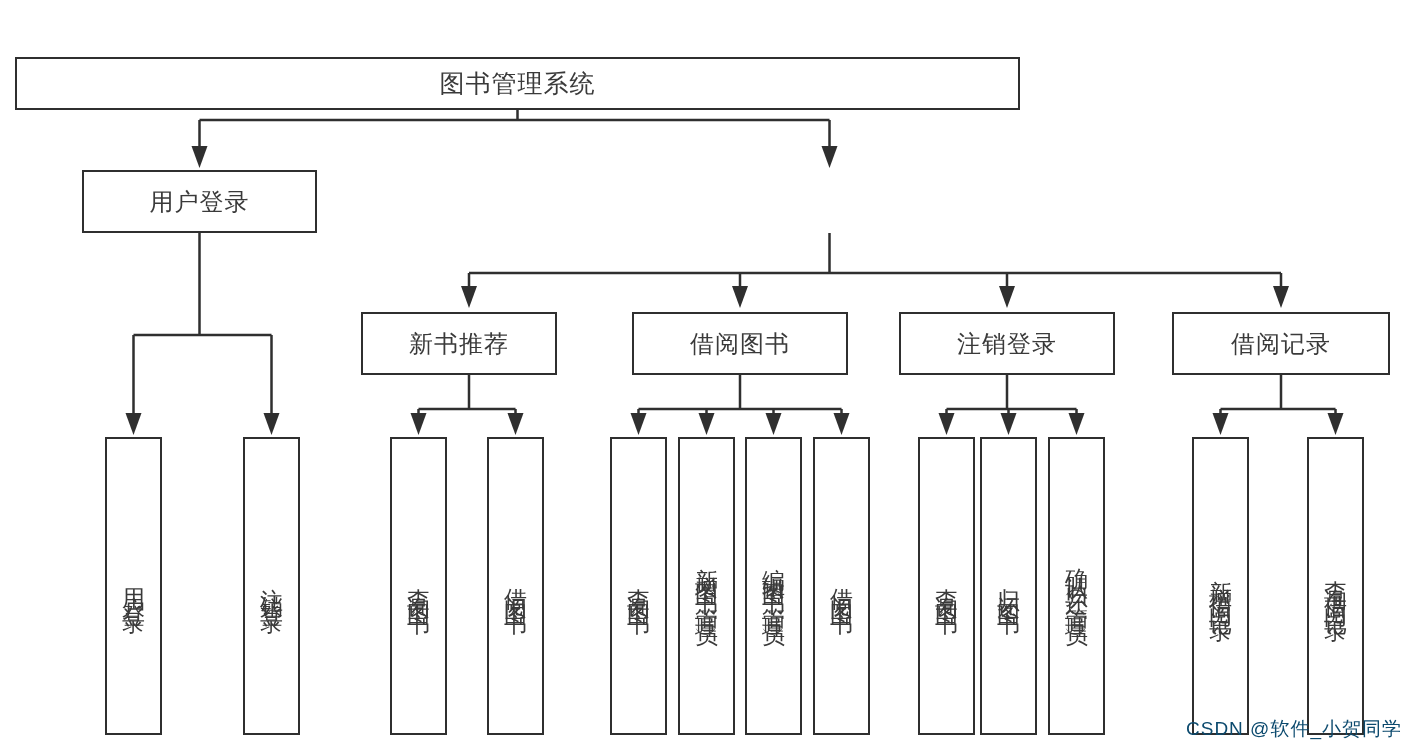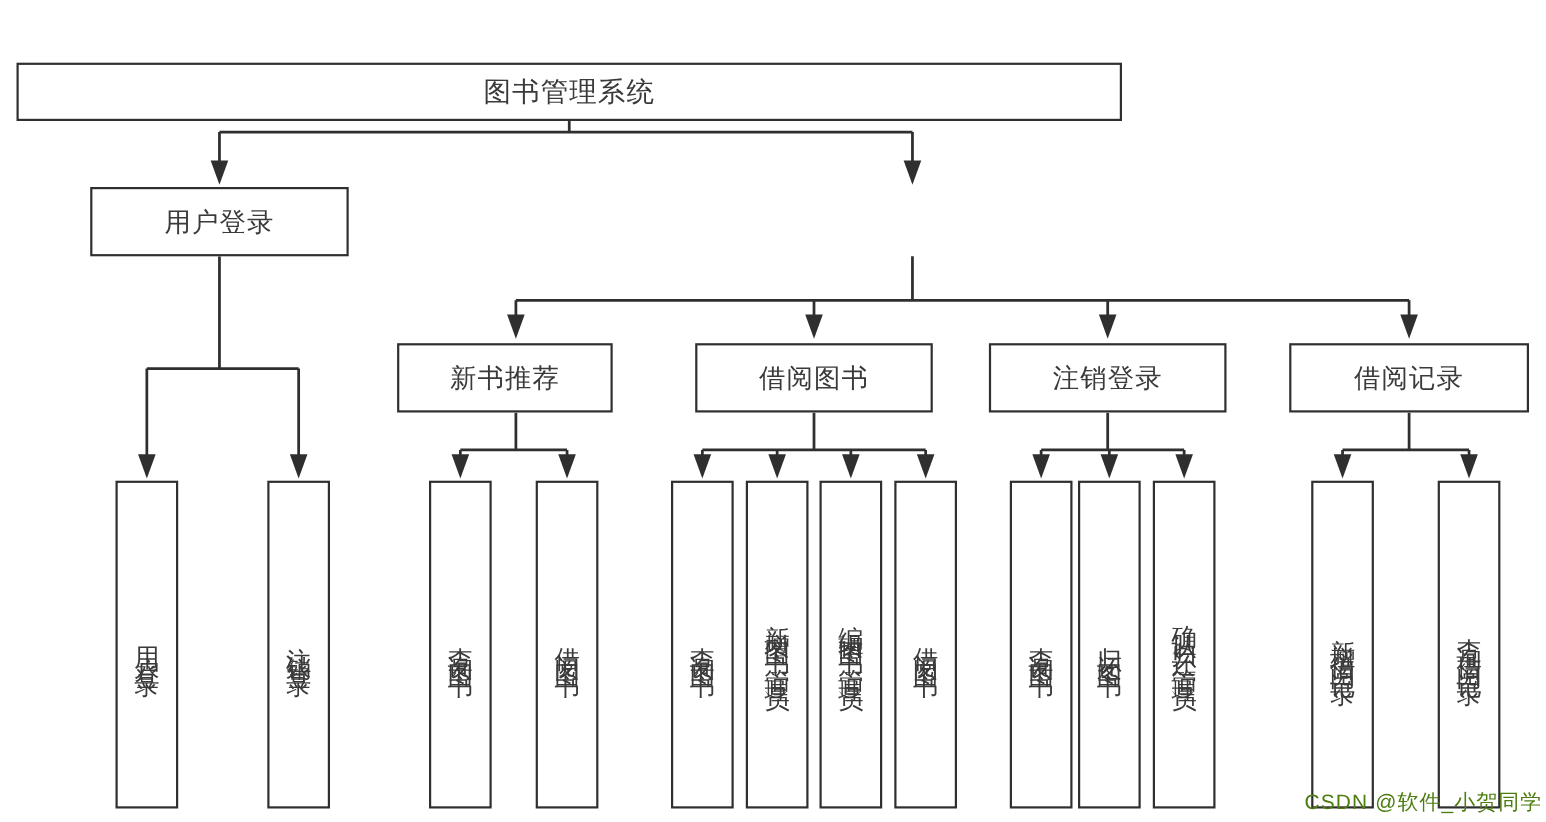--- a/index.html
+++ b/index.html
@@ -55,21 +55,21 @@
     font-size: 23px;
     line-height: 1;
     letter-spacing: 8px;
   }
   #watermark {
     position: absolute;
     left: 1186px;
     top: 716px;
     z-index: 3;
     font-size: 19px;
-    color: #4d7c0f;
+    color: #0c4a6e;
     letter-spacing: 1px;
     white-space: nowrap;
     text-align: center;
   }
 </style>
 </head>
 <body>
 
 <div id="canvas">
 

